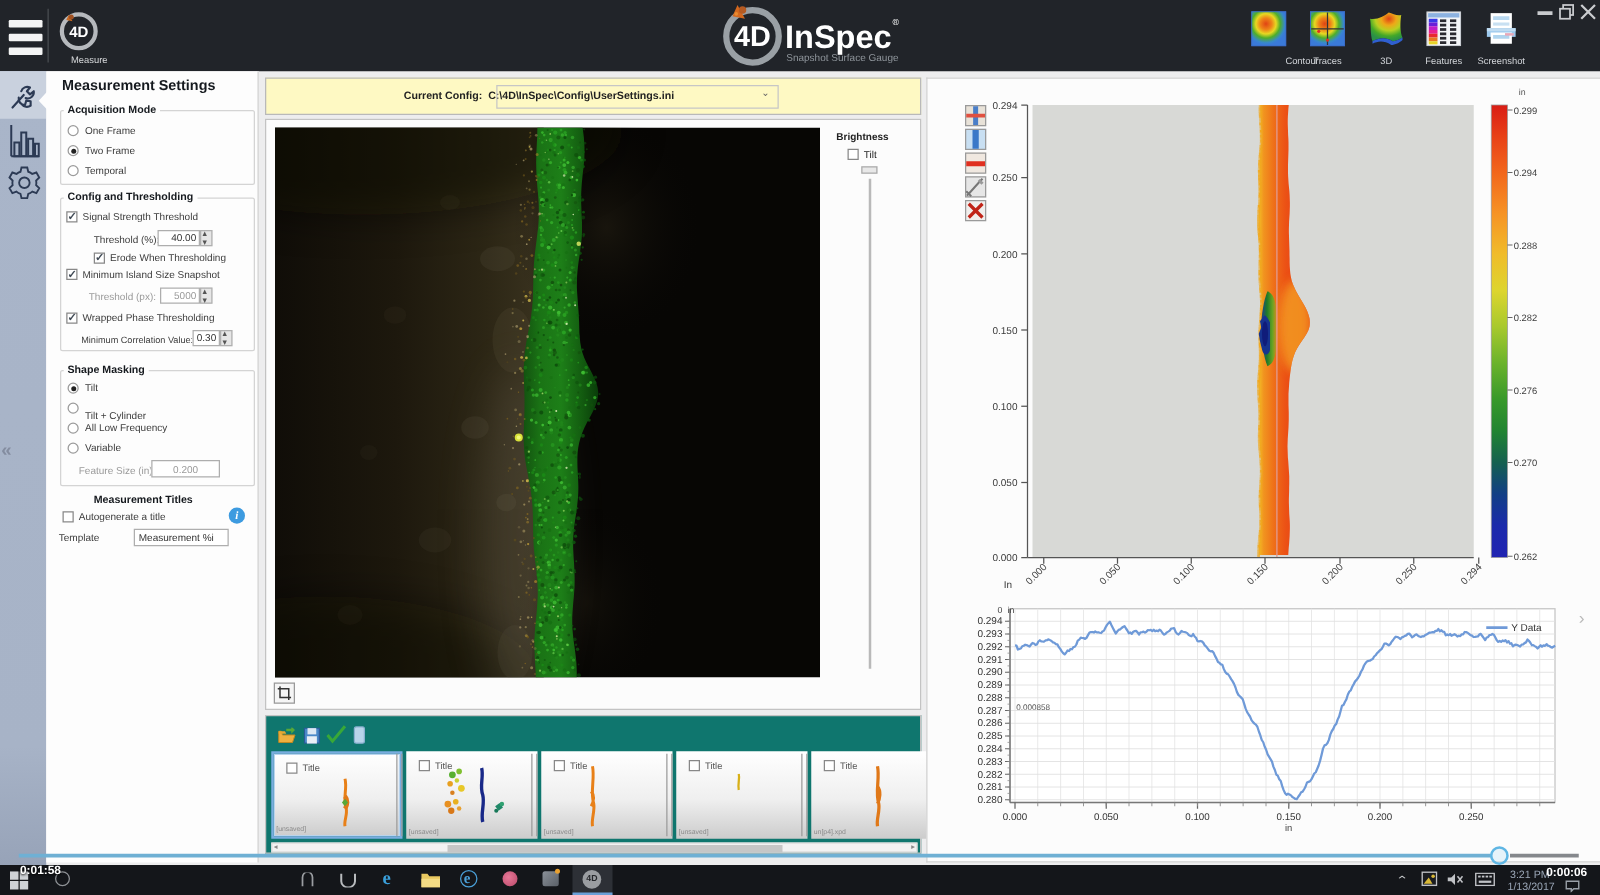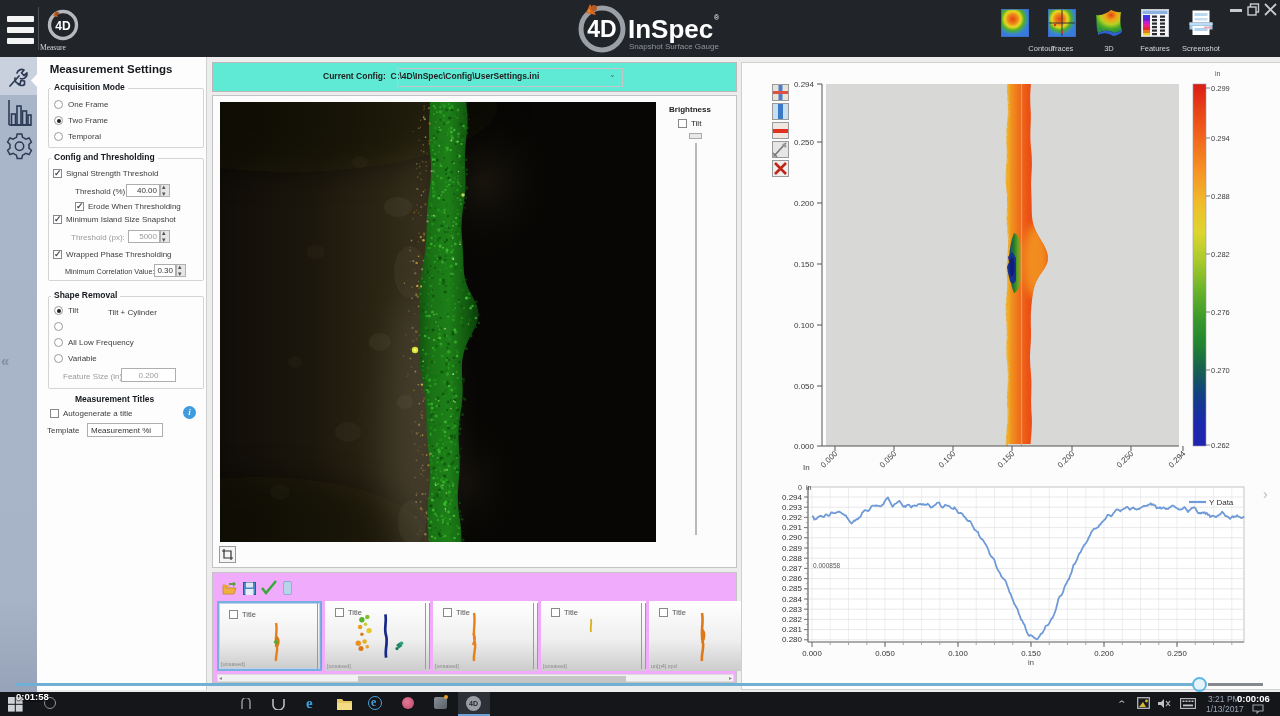--- a/index.html
+++ b/index.html
@@ -11,43 +11,43 @@
 .grplab{position:absolute;background:#fdfdfd;font-weight:bold;color:#15191e;padding:0 3px;}
 .rad{position:absolute;width:9px;height:9px;border:1px solid #9a9a9a;border-radius:50%;background:#fff;}
 .rad.on:after{content:"";position:absolute;left:1.5px;top:1.5px;width:4px;height:4px;border-radius:50%;background:#222;}
 .chk{position:absolute;width:9px;height:9px;border:1px solid #888;background:#fff;font-size:9px;line-height:8px;color:#333;}
 .chk.on:after{content:"\2713";position:absolute;left:0px;top:-1px;font-weight:bold;color:#404a55;}
 .lbl{position:absolute;color:#3c3c3c;font-size:8px;white-space:nowrap;}
 .inp{position:absolute;background:#fff;border:1px solid #aeaeae;font-size:8px;color:#333;display:flex;align-items:center;}
 .spin{position:absolute;width:10px;background:#e6e6e6;border:1px solid #b0b0b0;}
 .spin:before{content:"\25B4";position:absolute;top:-2px;left:1px;font-size:7px;color:#555;}
 .spin:after{content:"\25BE";position:absolute;bottom:-2px;left:1px;font-size:7px;color:#555;}
-#cfgbar{left:212px;top:62px;width:525px;height:30px;background:#5eead4;border:1px solid #b9b9b9;}
+#cfgbar{left:212px;top:62px;width:525px;height:30px;background:#fef9c3;border:1px solid #b9b9b9;}
 #imgpanel{left:212px;top:95px;width:525px;height:473px;background:#fcfcfc;border:1px solid #c3c3c3;}
-#thumbpanel{left:212px;top:572px;width:525px;height:111px;background:#f0abfc;border:1px solid #c3c3c3;}
+#thumbpanel{left:212px;top:572px;width:525px;height:111px;background:#0f766e;border:1px solid #c3c3c3;}
 #rightpanel{left:741px;top:62px;width:539px;height:628px;background:#fcfcfc;border:1px solid #d0d0d0;border-right:none;}
 #taskbar{left:0;top:692px;width:1280px;height:24px;background:#14161a;}
 .thumb{position:absolute;top:28px;width:105px;height:70px;background:linear-gradient(#ffffff,#efefef 55%,#cccccc);}
 .tsep{position:absolute;top:30px;width:1px;height:66px;background:#9a9a9a;}
 .tl{position:absolute;font-size:7.5px;color:#555;}
 .unsv{position:absolute;bottom:2px;left:2px;font-size:5.5px;color:#8a8a8a;}
 .toolico{position:absolute;width:17px;height:17px;border:1px solid #9a9a9a;background:#e9e6e0;}
 </style></head><body>
 <div id="topbar" class="abs">
     <div class="abs" style="left:7px;top:16px;width:27px;height:6px;background:#f4f4f4;border-radius:1px;"></div>
     <div class="abs" style="left:7px;top:27px;width:27px;height:6px;background:#f4f4f4;border-radius:1px;"></div>
     <div class="abs" style="left:7px;top:38px;width:27px;height:6px;background:#f4f4f4;border-radius:1px;"></div>
     <div class="abs" style="left:38px;top:7px;width:1px;height:43px;background:#4a4d52;"></div>
     <svg class="abs" style="left:45px;top:8px;" width="36" height="36" viewBox="0 0 36 36">
       <circle cx="18" cy="17" r="13.5" fill="none" stroke="#b6b9bd" stroke-width="3.4"></circle>
       <text x="18" y="21.5" font-family="Liberation Sans,sans-serif" font-size="12" font-weight="bold" fill="#fff" text-anchor="middle">4D</text>
       <path d="M10,4 L13,9 L8,8 Z" fill="#c86820"></path>
       <circle cx="12" cy="5.5" r="2" fill="#a05020"></circle>
     </svg>
-    <div class="abs" style="left:40px;top:43px;width:46px;text-align:left;font-size:7.5px;color:#d8dadc;font-family:Liberation Serif, serif;">Measure</div>
+    <div class="abs" style="left:40px;top:43px;width:46px;text-align:right;font-size:7.5px;color:#d8dadc;">Measure</div>
     <svg class="abs" style="left:566px;top:2px;" width="160" height="53" viewBox="0 0 160 53">
       <circle cx="36" cy="27" r="21" fill="none" stroke="#9aa0a5" stroke-width="5"></circle>
       <text x="36" y="35" font-family="Liberation Sans,sans-serif" font-size="23" font-weight="bold" fill="#fff" text-anchor="middle">4D</text>
       <path d="M24,2 L30,13 L20,11 Z" fill="#d4681e"></path>
       <circle cx="28" cy="6" r="3" fill="#b55a22"></circle>
       <circle cx="23" cy="9" r="1.5" fill="#e88a30"></circle>
       <text x="62" y="36" font-family="Liberation Sans,sans-serif" font-size="26" font-weight="bold" fill="#fff">InSpec</text>
       <text x="148" y="18" font-family="Liberation Sans,sans-serif" font-size="7" fill="#fff">®</text>
       <text x="63" y="47" font-family="Liberation Sans,sans-serif" font-size="8" fill="#8f959b">Snapshot Surface Gauge</text>
     </svg>
@@ -198,37 +198,37 @@
     <div class="lbl" style="left:29px;top:158px;">Minimum Island Size Snapshot</div>
     <div class="lbl" style="left:34px;top:176px;color:#9a9a9a;">Threshold (px):</div>
     <div class="inp" style="left:91px;top:173px;width:32px;height:13px;justify-content:flex-end;padding-right:2px;color:#9a9a9a;">5000</div>
     <div class="spin" style="left:123px;top:173px;height:13px;"></div>
     <div class="chk on" style="left:16px;top:193px;"></div>
     <div class="lbl" style="left:29px;top:193px;">Wrapped Phase Thresholding</div>
     <div class="lbl" style="left:28px;top:210px;font-size:7.3px;">Minimum Correlation Value:</div>
     <div class="inp" style="left:117px;top:207px;width:22px;height:13px;justify-content:flex-end;padding-right:2px;">0.30</div>
     <div class="spin" style="left:139px;top:207px;height:13px;"></div>
     <div class="grp" style="left:11px;top:239px;width:156px;height:93px;"></div>
-    <div class="grplab" style="left:14px;top:233px;font-size:8.5px;">Shape Removal</div>
+    <div class="grplab" style="left:14px;top:233px;font-size:8.5px;">Shape Masking</div>
     <div class="rad on" style="left:17px;top:249px;"></div>
     <div class="lbl" style="left:31px;top:249px;">Tilt</div>
     <div class="rad" style="left:17px;top:265px;"></div>
-    <div class="lbl" style="left:31px;top:251px;margin-left:40px;">Tilt + Cylinder</div>
+    <div class="lbl" style="left:31px;top:271px;">Tilt + Cylinder</div>
     <div class="rad" style="left:17px;top:281px;"></div>
     <div class="lbl" style="left:31px;top:281px;">All Low Frequency</div>
     <div class="rad" style="left:17px;top:297px;"></div>
     <div class="lbl" style="left:31px;top:297px;">Variable</div>
     <div class="lbl" style="left:26px;top:315px;color:#9a9a9a;">Feature Size (in)</div>
     <div class="inp" style="left:84px;top:311px;width:55px;height:14px;justify-content:center;color:#9a9a9a;">0.200</div>
     <div class="abs" style="left:11px;top:337px;font-size:8.5px;font-weight:bold;color:#15191e;padding-left:27px;">Measurement Titles</div>
     <div class="chk" style="left:13px;top:352px;"></div>
     <div class="lbl" style="left:26px;top:352px;">Autogenerate a title</div>
     <div class="abs" style="left:146px;top:349px;width:13px;height:13px;border-radius:50%;background:#3d9be0;color:#fff;font-size:9px;font-weight:bold;text-align:center;line-height:13px;font-family:'Liberation Serif',serif;font-style:italic;">i</div>
     <div class="lbl" style="left:10px;top:369px;">Template</div>
-    <div class="inp" style="left:50px;top:366px;width:76px;height:14px;padding-left:3px;">Measurement %i</div>
+    <div class="inp" style="left:70px;top:366px;width:76px;height:14px;padding-left:3px;">Measurement %i</div>
   </div>
 <div id="cfgbar" class="abs">
     <div class="abs" style="left:110px;top:8px;font-size:8.5px;font-weight:bold;color:#222;">Current Config:&nbsp;&nbsp;C:\4D\InSpec\Config\UserSettings.ini</div>
     <div class="abs" style="left:184px;top:5px;width:226px;height:19px;border:1px solid #c6c6c6;"></div>
     <div class="abs" style="left:396px;top:7px;font-size:8px;color:#666;">⌄</div>
   </div>
 <div id="imgpanel" class="abs"></div>
 <svg width="436" height="440" viewBox="0 0 436 440" style="position:absolute;left:220px;top:102px;">
     <defs>
       <filter id="b8" x="-50%" y="-50%" width="200%" height="200%">

